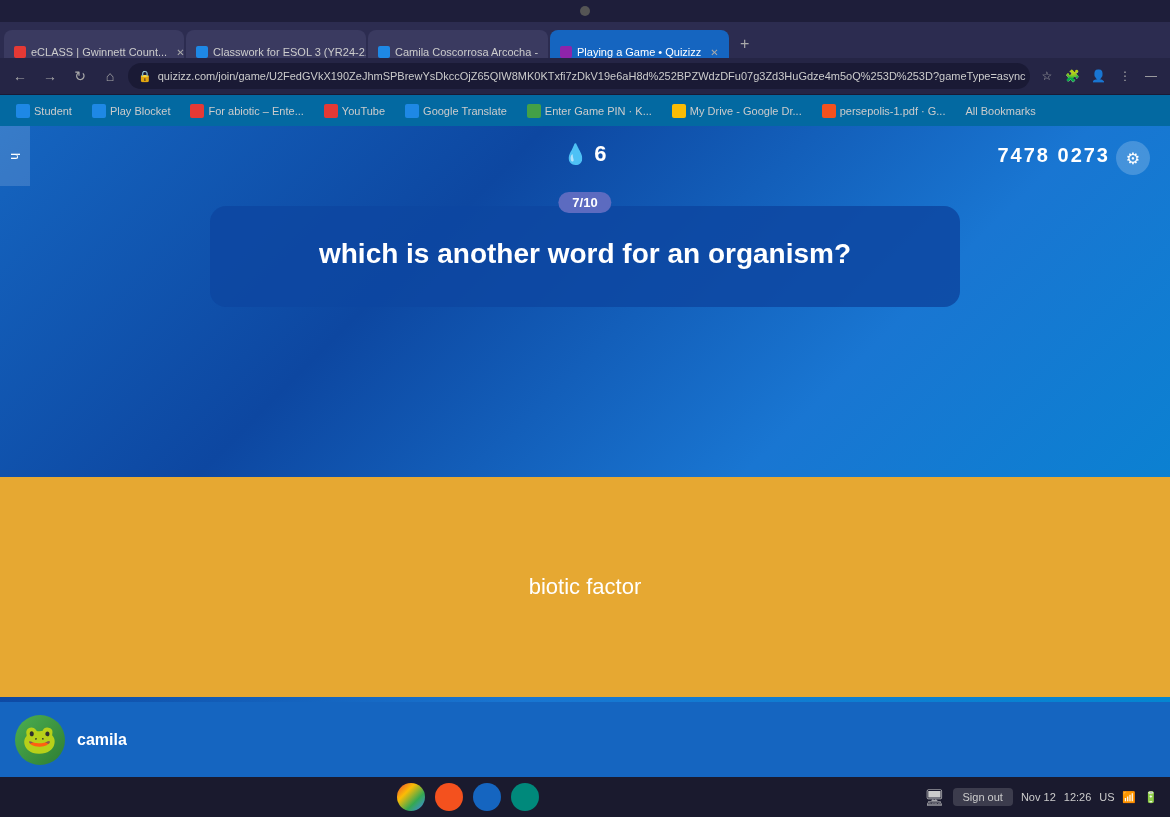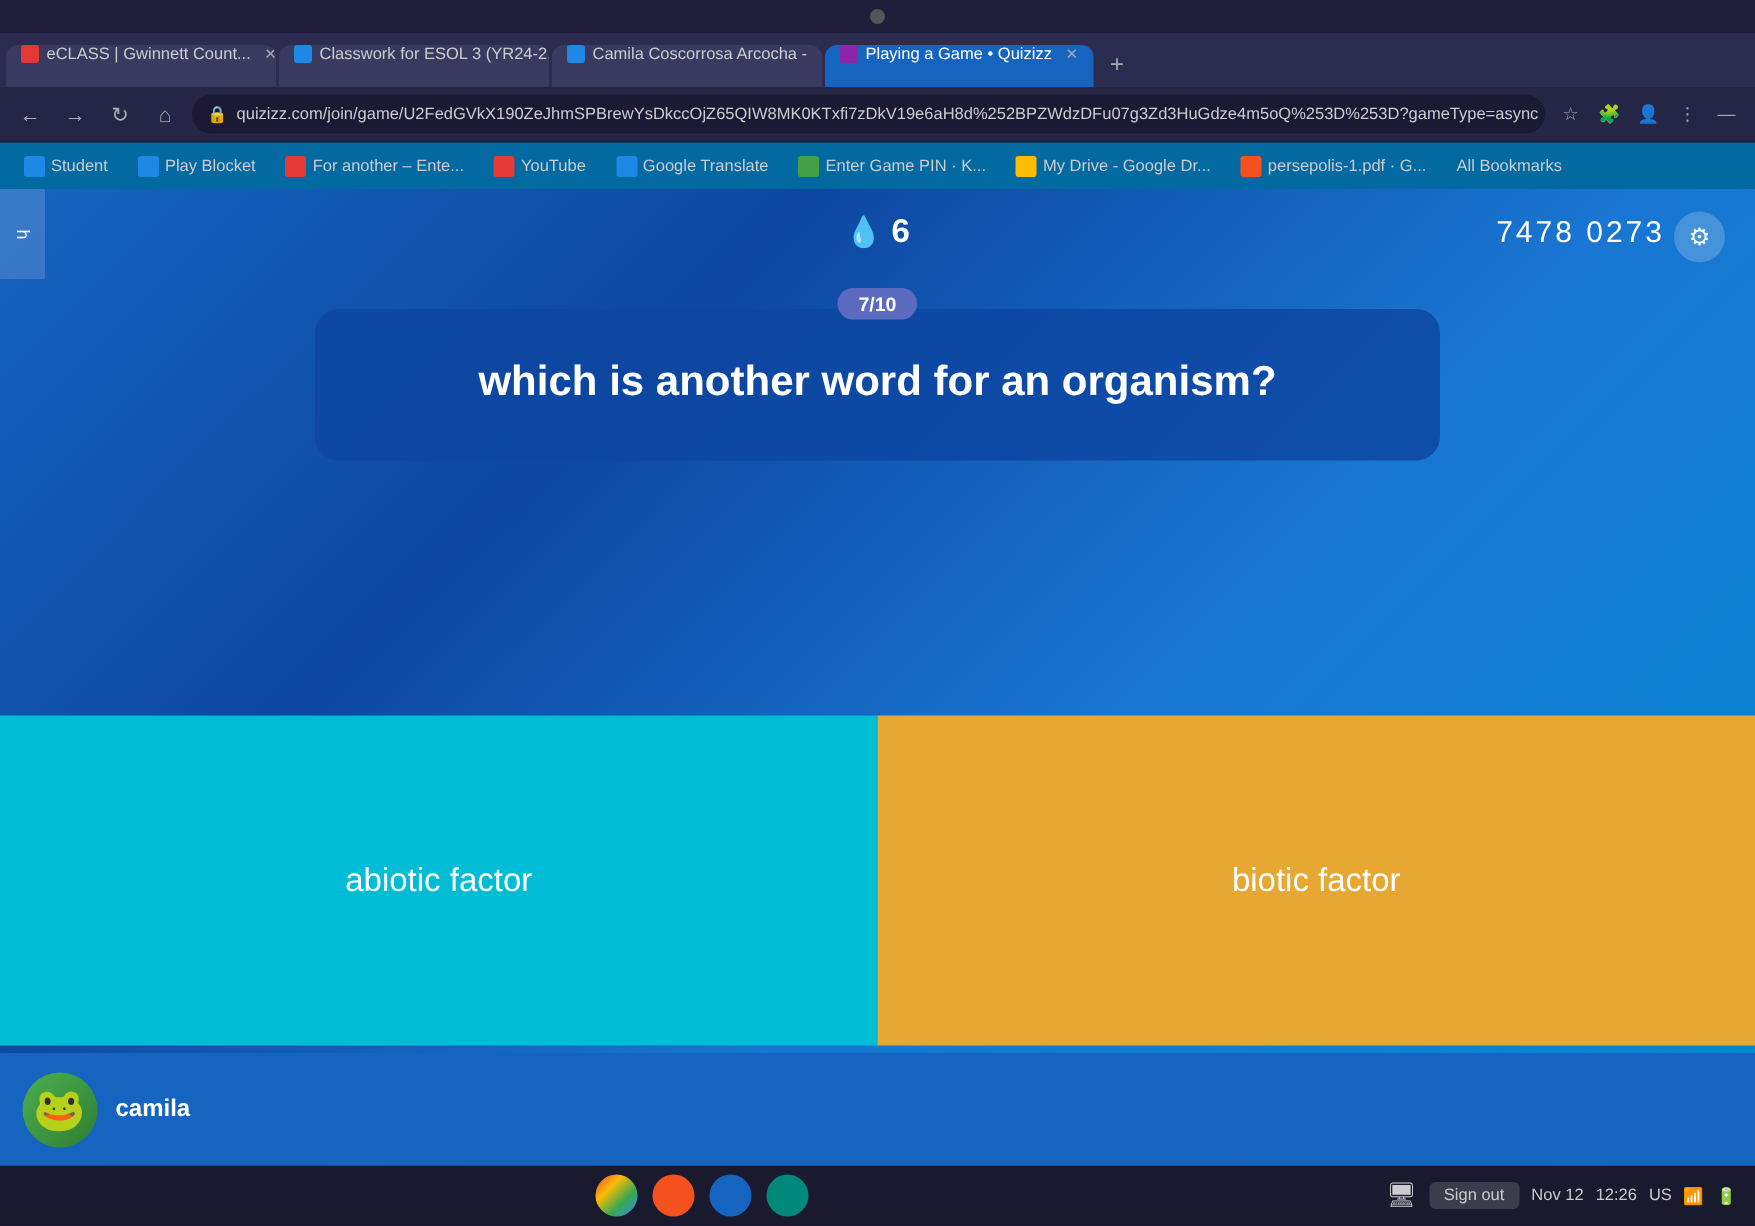--- a/index.html
+++ b/index.html
@@ -44,21 +44,21 @@
       display: flex;
       align-items: flex-end;
       padding: 0 4px;
       gap: 2px;
     }
     .tab {
       height: 28px;
       background: #3a3a60;
       border-radius: 8px 8px 0 0;
       display: flex;
-      align-items: flex-start;
+      align-items: flex-end;
       padding: 0 10px;
       font-size: 11px;
       color: #ccc;
       white-space: nowrap;
       max-width: 180px;
       overflow: hidden;
       text-overflow: ellipsis;
       cursor: pointer;
       gap: 5px;
     }
@@ -217,21 +217,21 @@
     }
     .score-icon {
       color: #42a5f5;
       font-size: 20px;
     }
     .quiz-game-code {
       position: absolute;
       right: 60px;
       top: 18px;
       font-size: 20px;
-      font-weight: normal;
+      font-weight: bold;
       color: white;
       letter-spacing: 2px;
     }
     .quiz-settings-btn {
       position: absolute;
       right: 20px;
       top: 15px;
       width: 34px;
       height: 34px;
       background: rgba(255,255,255,0.2);
@@ -443,21 +443,21 @@
     <div class="bookmark-item">
       <div class="bk-icon bk-blue"></div>
       <span>Student</span>
     </div>
     <div class="bookmark-item">
       <div class="bk-icon bk-blue"></div>
       <span>Play Blocket</span>
     </div>
     <div class="bookmark-item">
       <div class="bk-icon bk-red"></div>
-      <span>For another – Ente...</span>
+      <span>For abiotic – Ente...</span>
     </div>
     <div class="bookmark-item">
       <div class="bk-icon bk-red"></div>
       <span>YouTube</span>
     </div>
     <div class="bookmark-item">
       <div class="bk-icon bk-blue"></div>
       <span>Google Translate</span>
     </div>
     <div class="bookmark-item">
@@ -491,23 +491,20 @@
       <div class="quiz-game-code">7478  0273</div>
       <div class="quiz-settings-btn">⚙</div>
     </div>
 
     <div class="question-card">
       <div class="question-progress-badge">7/10</div>
       <div class="question-text">which is another word for an organism?</div>
     </div>
 
     <div class="answers-container">
-      <div class="answer-option answer-teal">
-        <span>abiotic factor</span>
-      </div>
       <div class="answer-option answer-orange">
         <span>biotic factor</span>
       </div>
     </div>
 
     <div class="player-bar">
       <div class="player-avatar">
         <span>🐸</span>
       </div>
       <span class="player-name">camila</span>

